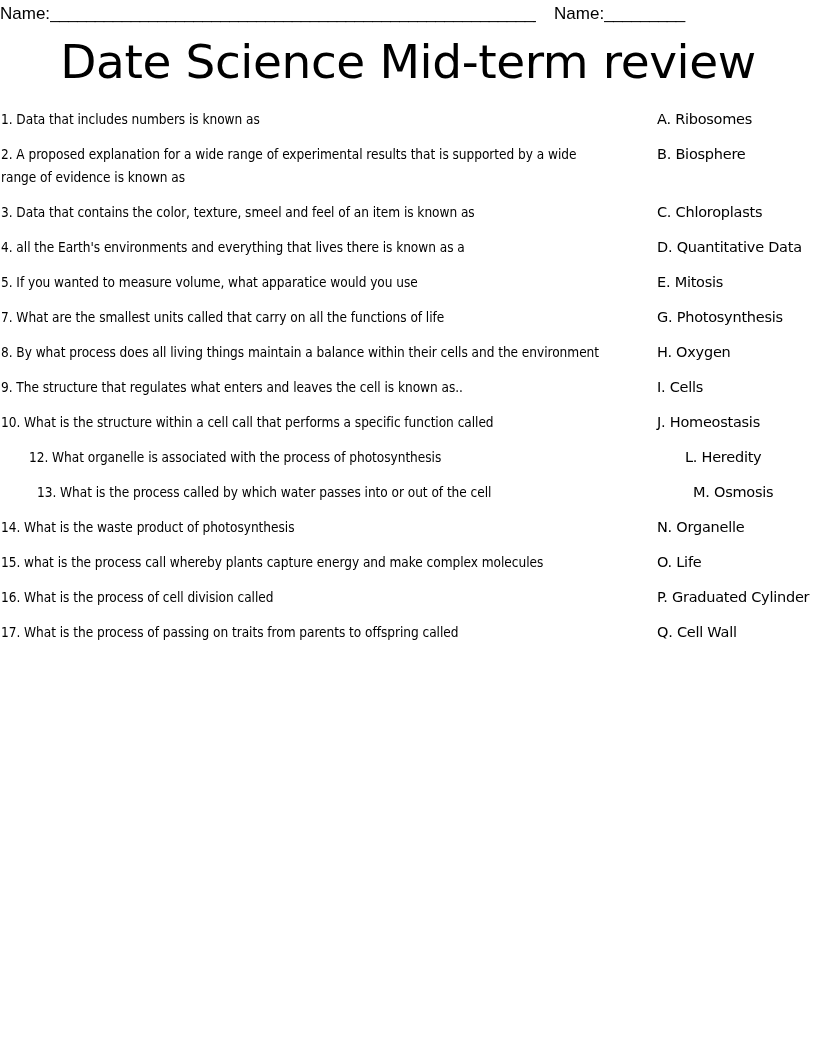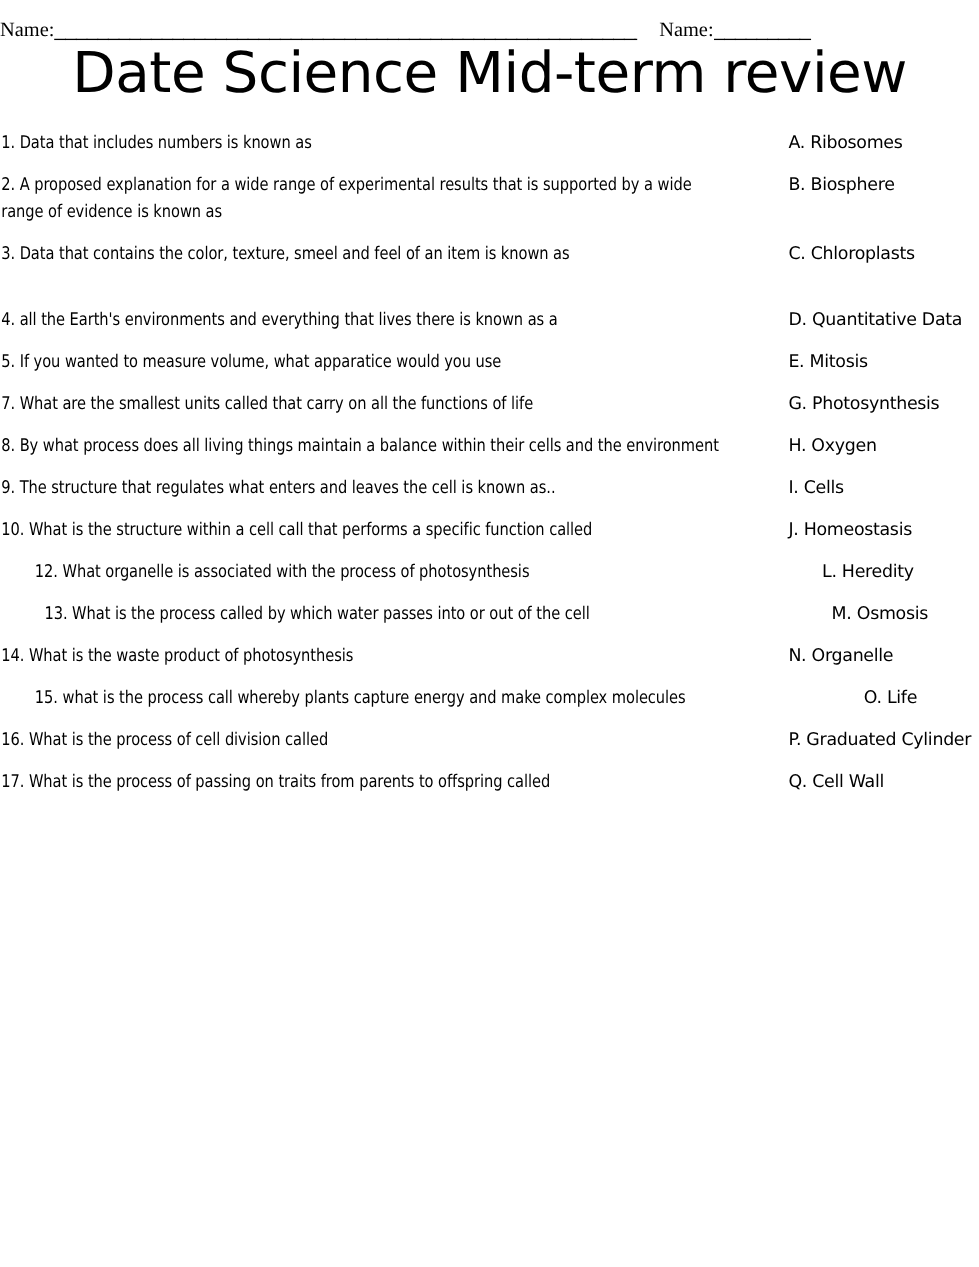--- a/index.html
+++ b/index.html
@@ -33,22 +33,21 @@
     height: 26px;
     display: flex;
     align-items: baseline;
     font-family: "Liberation Sans", sans-serif;
     font-size: 17px;
     line-height: 22px;
     white-space: nowrap;
   }
   .nd-label {
     flex: 0 0 auto;
-    padding-top: 14px;
-    font-family: Liberation Serif, serif;
+    padding-top: 3px;
   }
   .nd-rule {
     flex: 0 0 auto;
     font-family: "Liberation Sans", sans-serif;
     font-size: 17px;
     letter-spacing: -0.5px;
     overflow: hidden;
     padding-top: 3px;
   }
   .nd-name-rule { width: 486px; }
@@ -127,21 +126,21 @@
         <div class="a">A. Ribosomes</div>
       </div>
       <div class="row" style="height: 57.6px;">
         <div class="q">2. A proposed explanation for a wide range of experimental results that is supported by a wide range of evidence is known as</div>
         <div class="a">B. Biosphere</div>
       </div>
       <div class="row" style="height: 34.6px;">
         <div class="q">3. Data that contains the color, texture, smeel and feel of an item is known as</div>
         <div class="a">C. Chloroplasts</div>
       </div>
-      <div class="row" style="height: 34.6px; margin-top: 20px;">
+      <div class="row" style="height: 34.6px;">
         <div class="q">4. all the Earth's environments and everything that lives there is known as a</div>
         <div class="a">D. Quantitative Data</div>
       </div>
       <div class="row" style="height: 34.6px;">
         <div class="q">5. If you wanted to measure volume, what apparatice would you use</div>
         <div class="a">E. Mitosis</div>
       </div>
       <div class="row" style="height: 34.6px;">
         <div class="q">7. What are the smallest units called that carry on all the functions of life</div>
         <div class="a">G. Photosynthesis</div>
@@ -163,21 +162,21 @@
         <div class="a">L. Heredity</div>
       </div>
       <div class="row" style="height: 34.6px; margin-left: 36px;">
         <div class="q">13. What is the process called by which water passes into or out of the cell</div>
         <div class="a">M. Osmosis</div>
       </div>
       <div class="row" style="height: 34.6px;">
         <div class="q">14. What is the waste product of photosynthesis</div>
         <div class="a">N. Organelle</div>
       </div>
-      <div class="row" style="height: 34.6px; text-align: center;">
+      <div class="row" style="height: 34.6px;">
         <div class="q">15. what is the process call whereby plants capture energy and make complex molecules</div>
         <div class="a">O. Life</div>
       </div>
       <div class="row" style="height: 34.6px;">
         <div class="q">16. What is the process of cell division called</div>
         <div class="a">P. Graduated Cylinder</div>
       </div>
       <div class="row" style="height: 34.6px;">
         <div class="q">17. What is the process of passing on traits from parents to offspring called</div>
         <div class="a">Q. Cell Wall</div>

